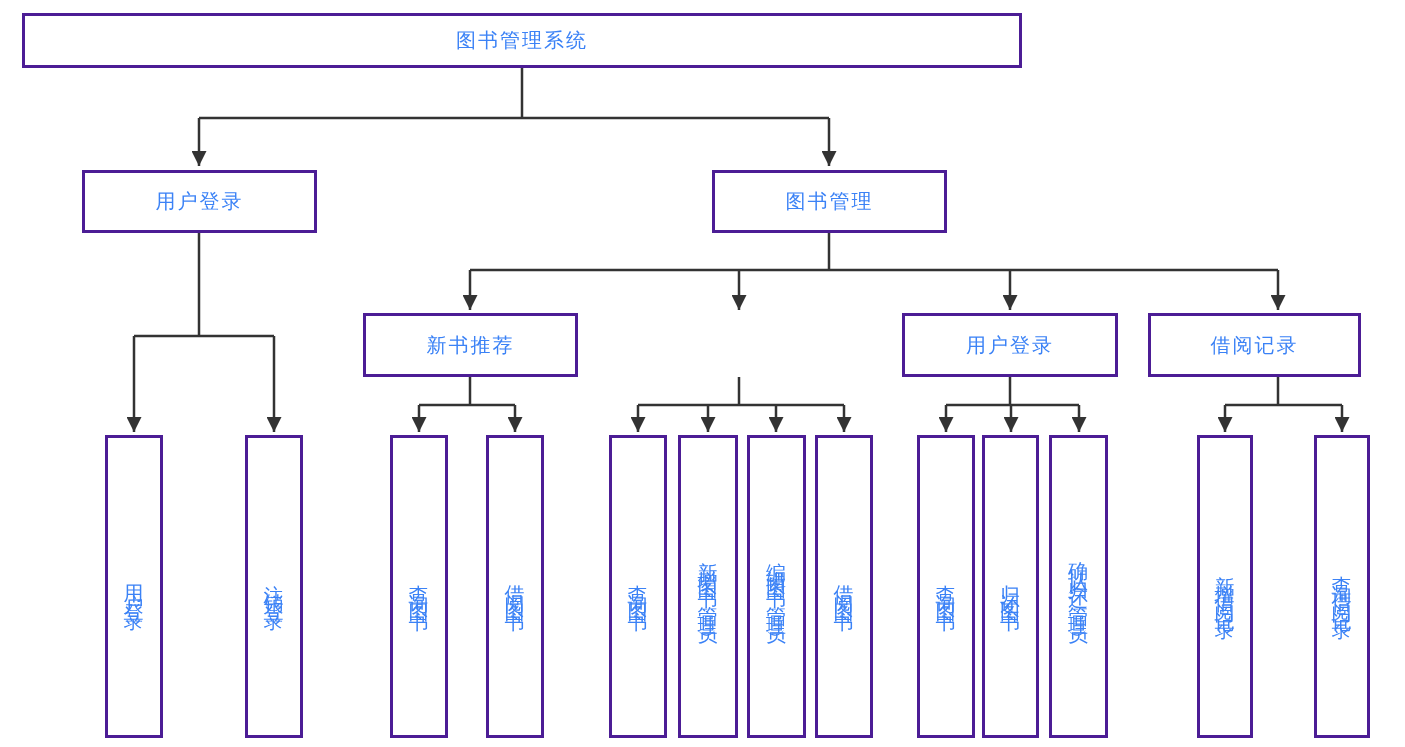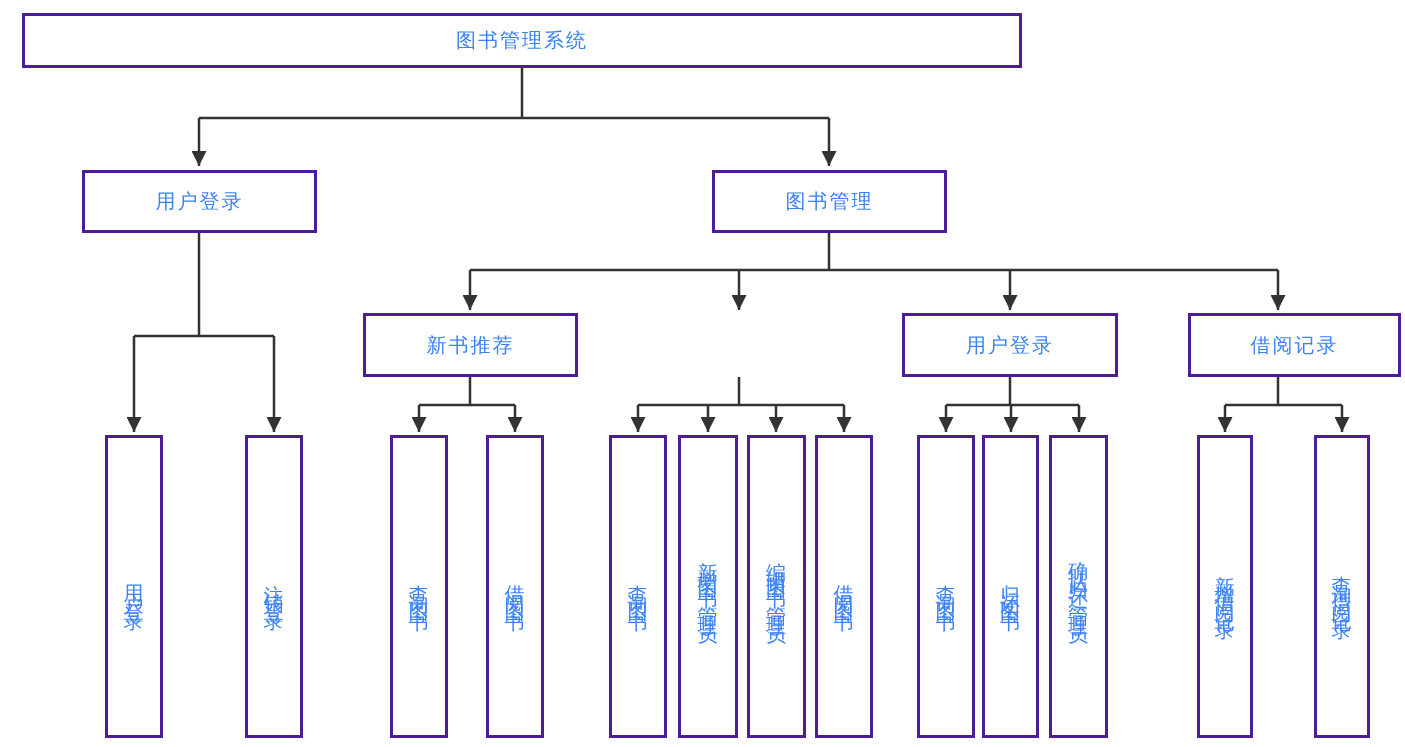--- a/index.html
+++ b/index.html
@@ -117,21 +117,21 @@
   <div class="node lvl3" style="left:363px;width:215px;">
     <span class="hlabel">新书推荐</span>
   </div>
 
   <div class="node lvl2" style="left:712px;width:235px;">
     <span class="hlabel">图书管理</span>
   </div>
   <div class="node lvl3" style="left:902px;width:216px;">
     <span class="hlabel">用户登录</span>
   </div>
-  <div class="node lvl3" style="left:1188px;width:213px;">
+  <div class="node lvl3" style="left:1148px;width:213px;">
     <span class="hlabel">借阅记录</span>
   </div>
 
   <div class="node leaf" style="left:105px;width:58px;">
     <span class="vlabel">用户登录</span>
   </div>
   <div class="node leaf" style="left:245px;width:58px;">
     <span class="vlabel">注销登录</span>
   </div>
 

